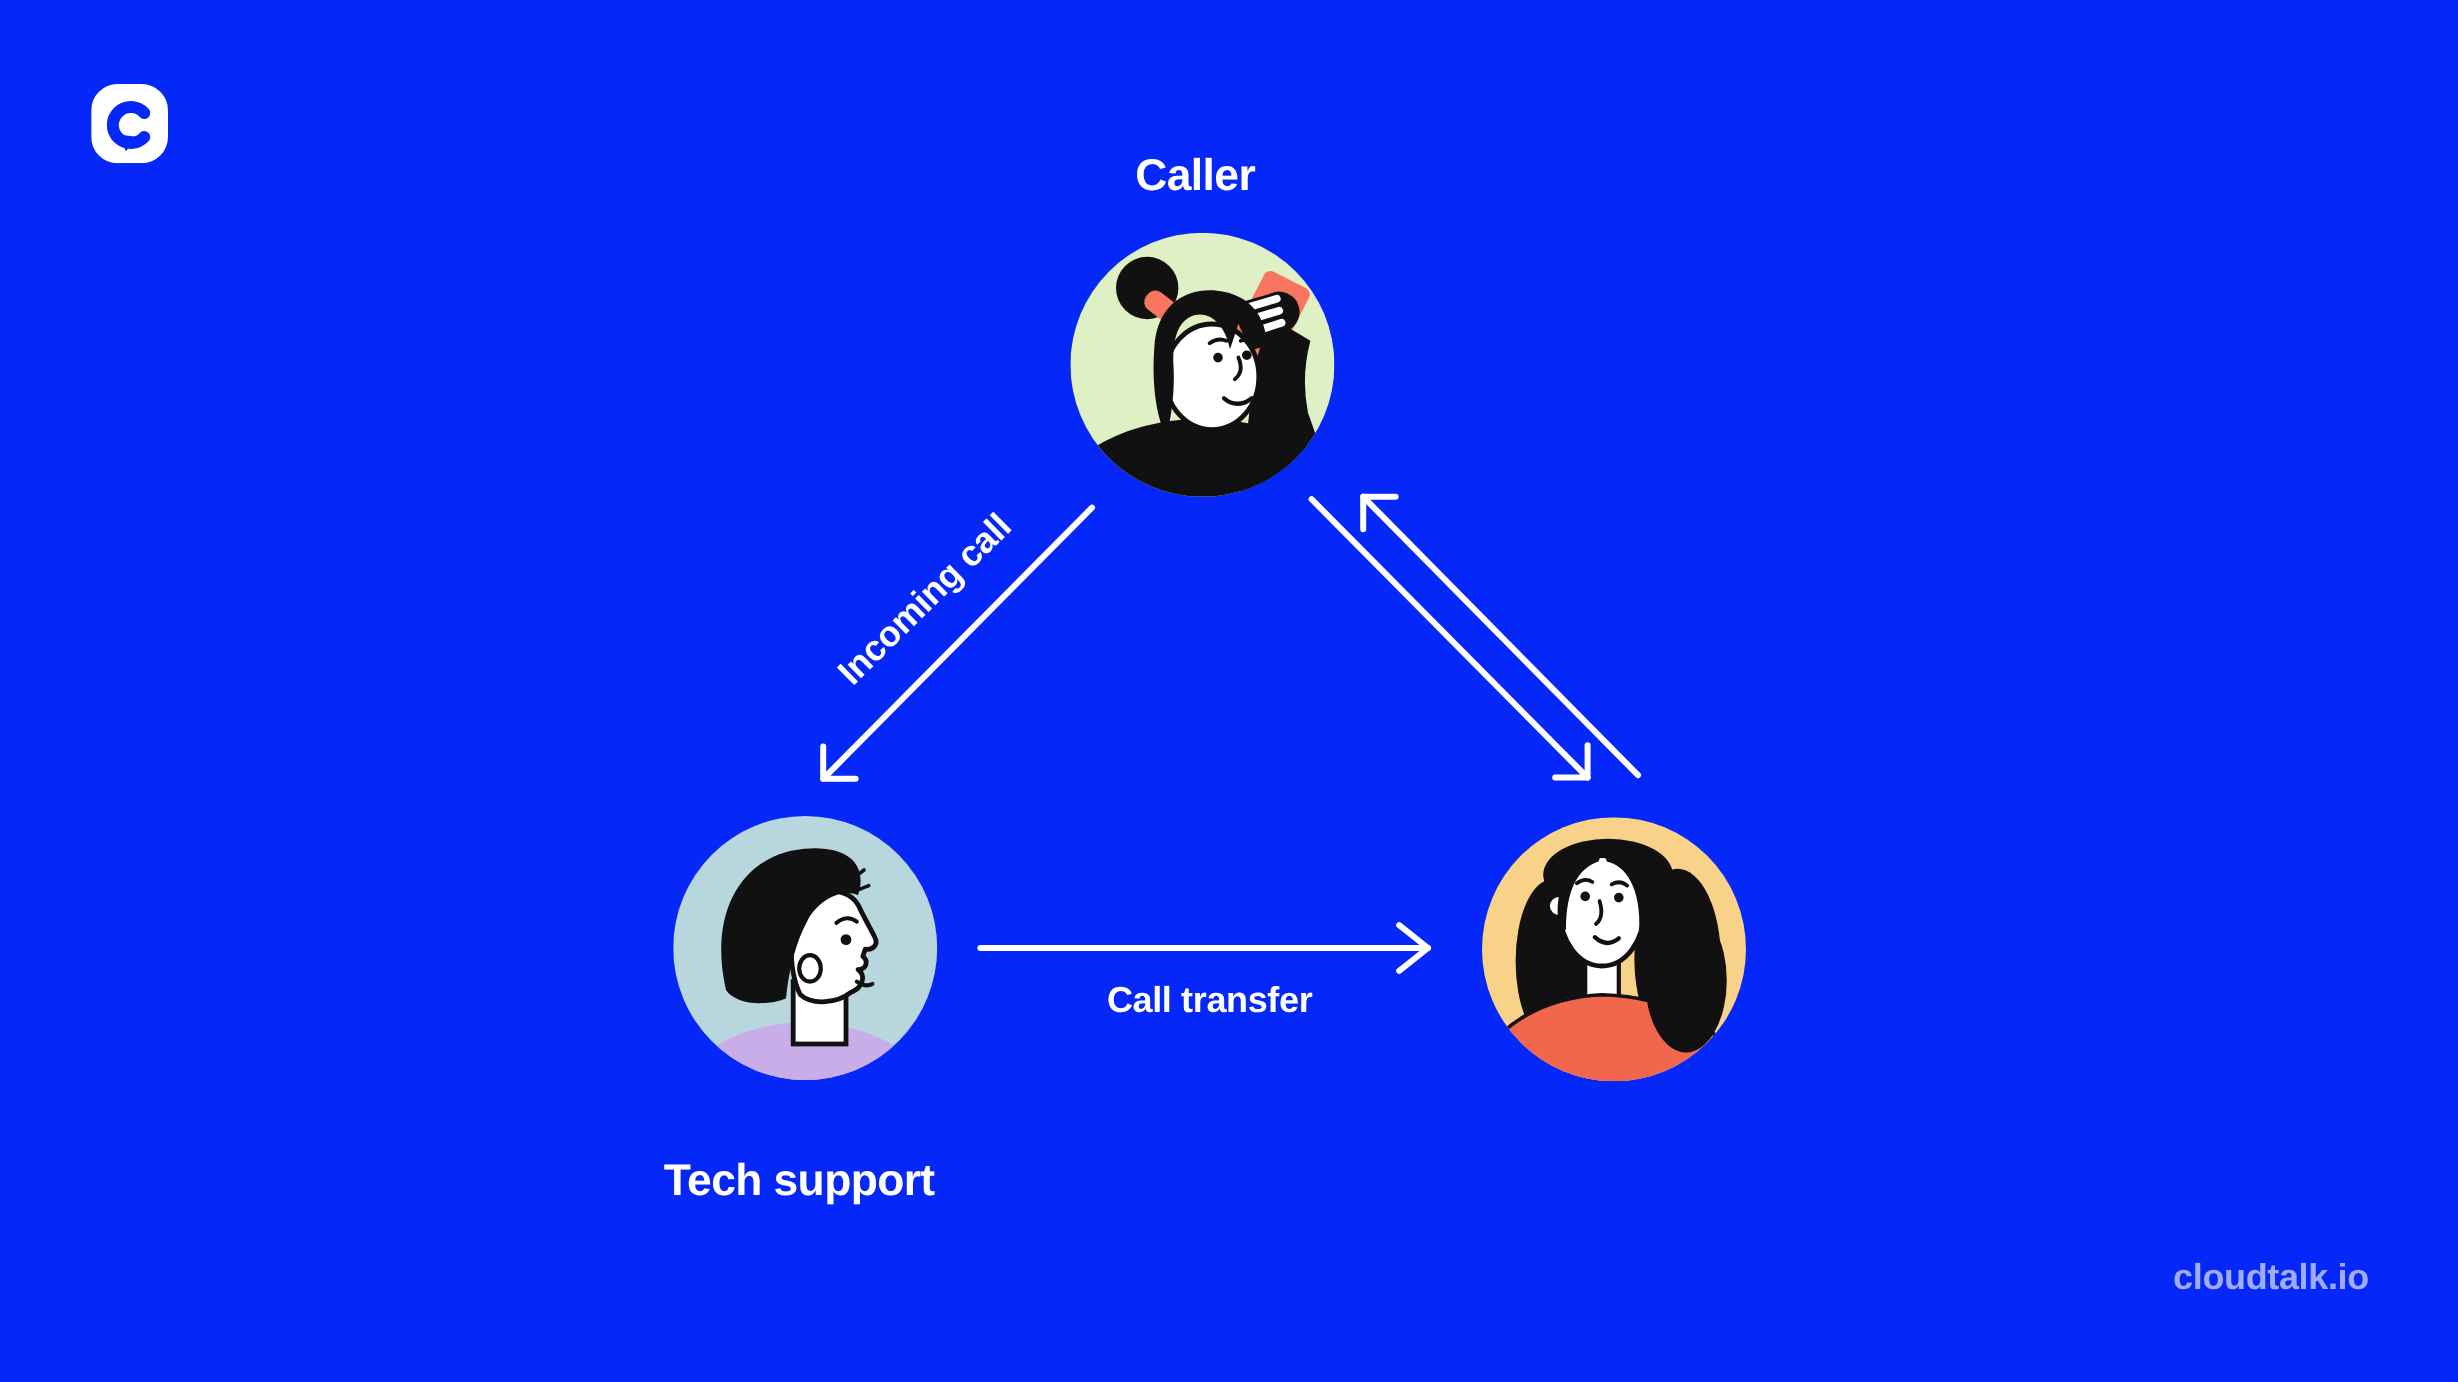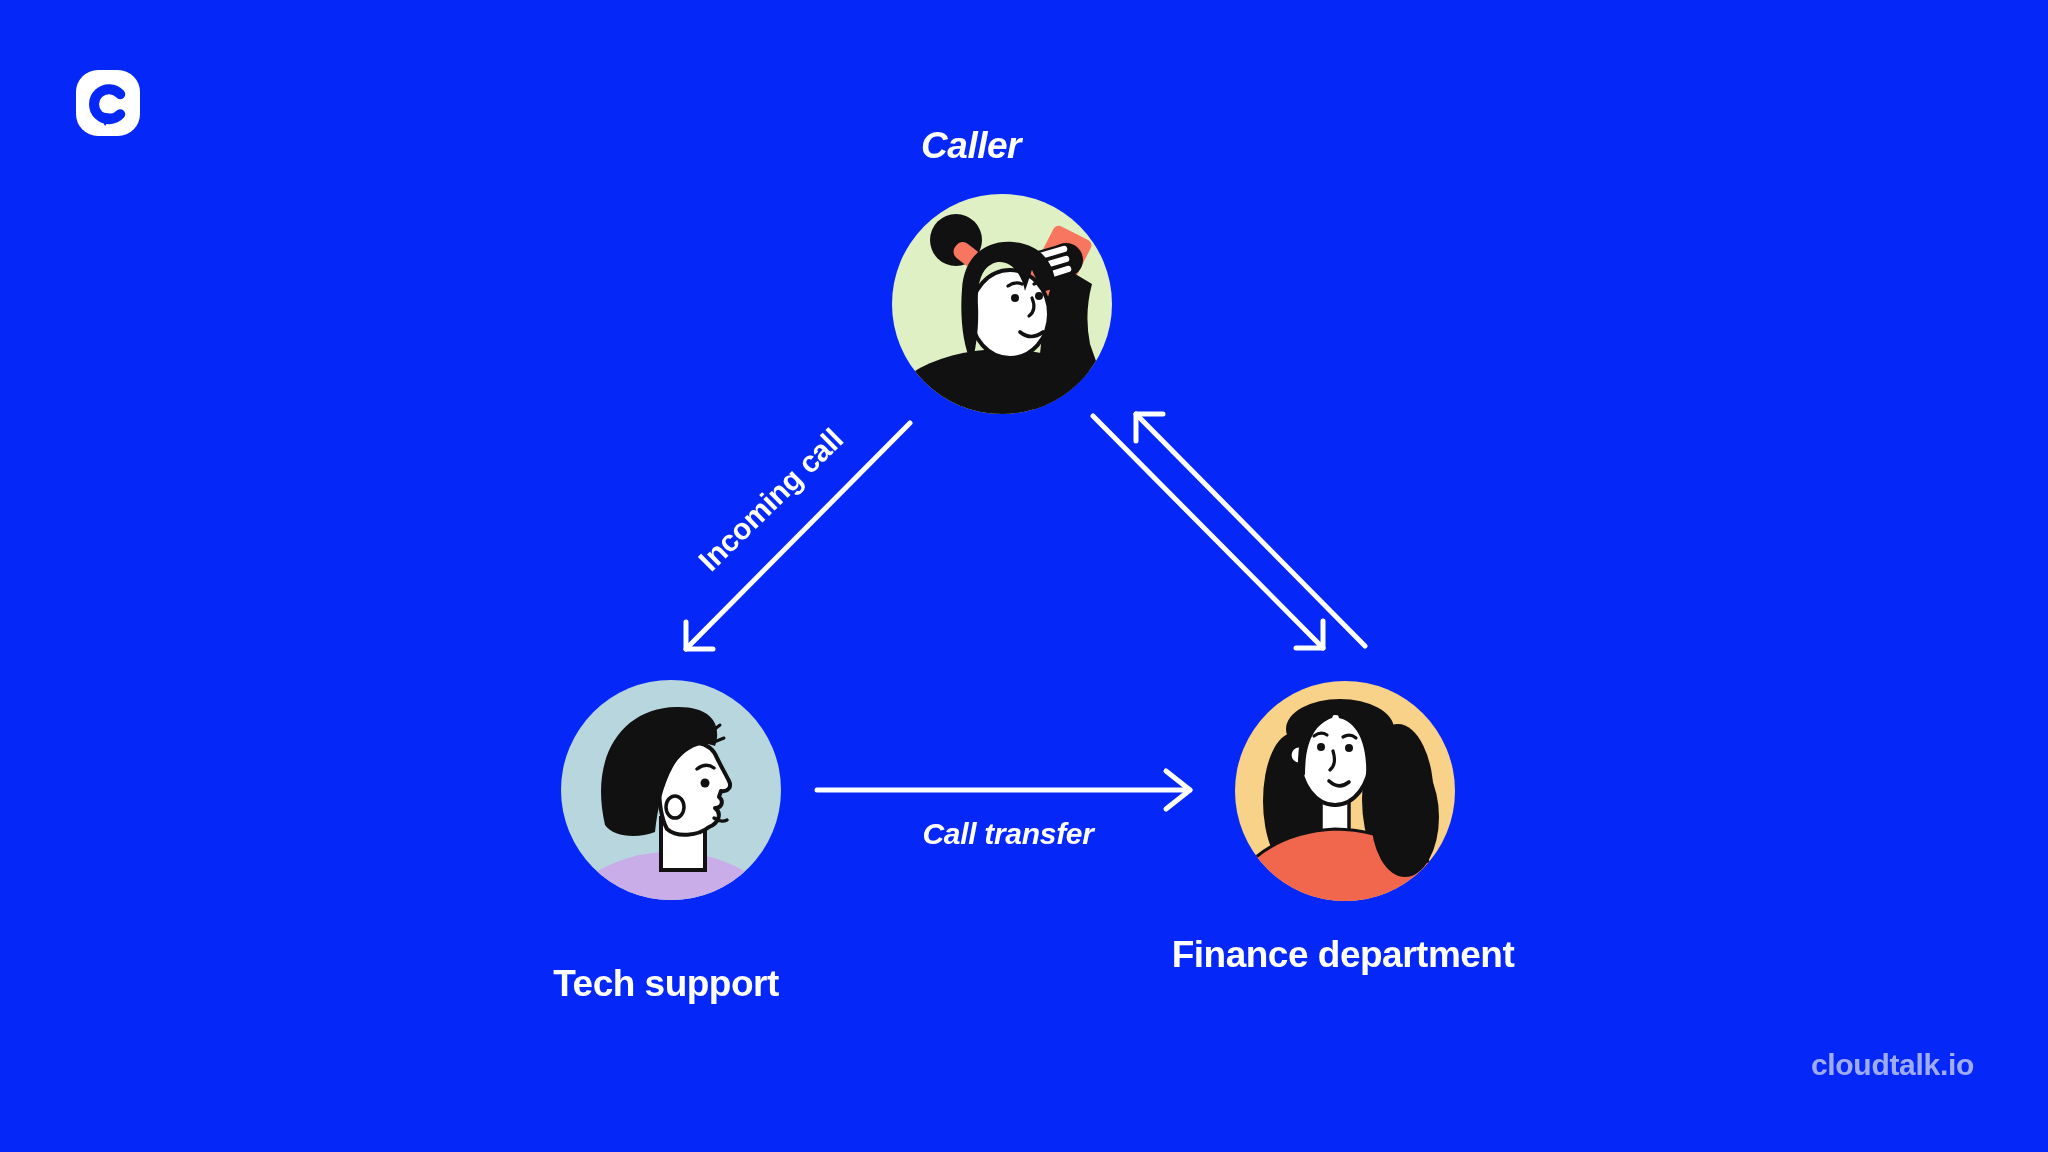--- a/index.html
+++ b/index.html
@@ -57,21 +57,21 @@
       <line x1="1365" y1="646" x2="1136" y2="414"></line>
       <polyline points="1163,414 1136,414 1136,441"></polyline>
     </g>
 
     <g stroke="#FFFFFF" stroke-width="5" stroke-linecap="round" stroke-linejoin="round" fill="none">
       <line x1="817" y1="790" x2="1190" y2="790"></line>
       <polyline points="1166,771 1190,790 1166,809"></polyline>
     </g>
   </svg>
 
-  <div class="node-label" style="left:971px;top:146px;font-style:italic;">Caller</div>
+  <div class="node-label" style="left:996px;top:146px;">Caller</div>
 
   <div class="avatar" style="left:892px;top:194px;">
     <svg viewBox="0 0 220 220">
       <defs>
           <clipPath id="clipA">
             <circle cx="110" cy="110" r="110"></circle>
           </clipPath>
         </defs>
       <circle cx="110" cy="110" r="110" fill="#DFF0C5"></circle>
       <g clip-path="url(#clipA)">
@@ -154,21 +154,21 @@
 
         <circle cx="144" cy="103" r="4.5" fill="#111111"></circle>
         <path d="M 136 89 q 9 -7 17 -1" stroke="#111111" stroke-width="3.4" fill="none" stroke-linecap="round"></path>
         <path d="M 153 138 q 7 5 13 2" stroke="#111111" stroke-width="3.4" fill="none" stroke-linecap="round"></path>
       </g>
     </svg>
   </div>
 
   <div class="node-label" style="left:666px;top:956px;margin-top:28px;">Tech support</div>
 
-  <div class="edge-label" style="left:1008px;top:834px;font-style:italic;">Call transfer</div>
+  <div class="edge-label" style="left:1008px;top:834px;">Call transfer</div>
 
   <div class="avatar" style="left:1235px;top:681px;">
     <svg viewBox="0 0 220 220">
       <defs>
           <clipPath id="clipC">
             <circle cx="110" cy="110" r="110"></circle>
           </clipPath>
         </defs>
       <circle cx="110" cy="110" r="110" fill="#F8D288"></circle>
       <g clip-path="url(#clipC)">
@@ -194,17 +194,16 @@
         <circle cx="86" cy="66" r="4" fill="#111111"></circle>
         <circle cx="114" cy="67" r="4" fill="#111111"></circle>
         <path d="M 79 55 q 7 -5 13 -1" stroke="#111111" stroke-width="3.2" fill="none" stroke-linecap="round"></path>
         <path d="M 108 56 q 7 -4 13 1" stroke="#111111" stroke-width="3.2" fill="none" stroke-linecap="round"></path>
         <path d="M 98 70 q 4 13 -3 19" stroke="#111111" stroke-width="3.2" fill="none" stroke-linecap="round"></path>
         <path d="M 94 100 q 10 9 20 1" stroke="#111111" stroke-width="3.6" fill="none" stroke-linecap="round"></path>
       </g>
     </svg>
   </div>
 
-  <div class="node-label" style="left:1343px;top:955px;">Finance department</div>
 
   <div class="footer-brand">cloudtalk.io</div>
 
 </div>
 
 </body></html>

